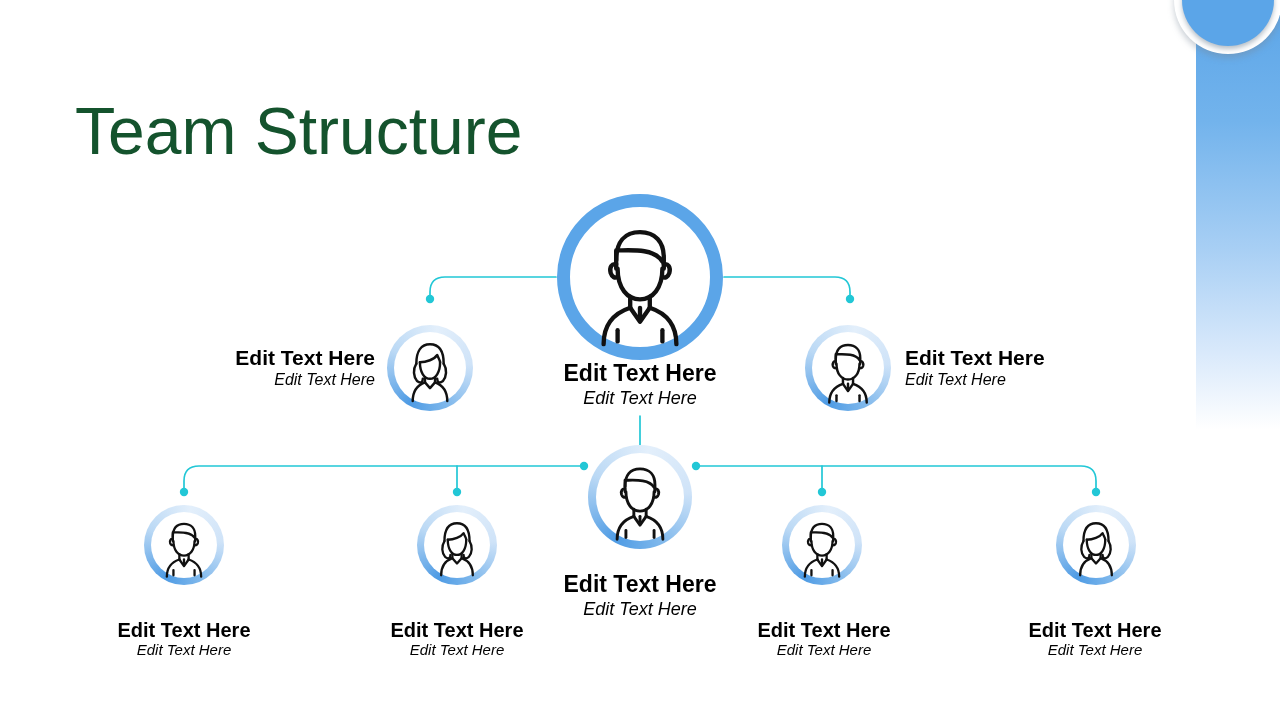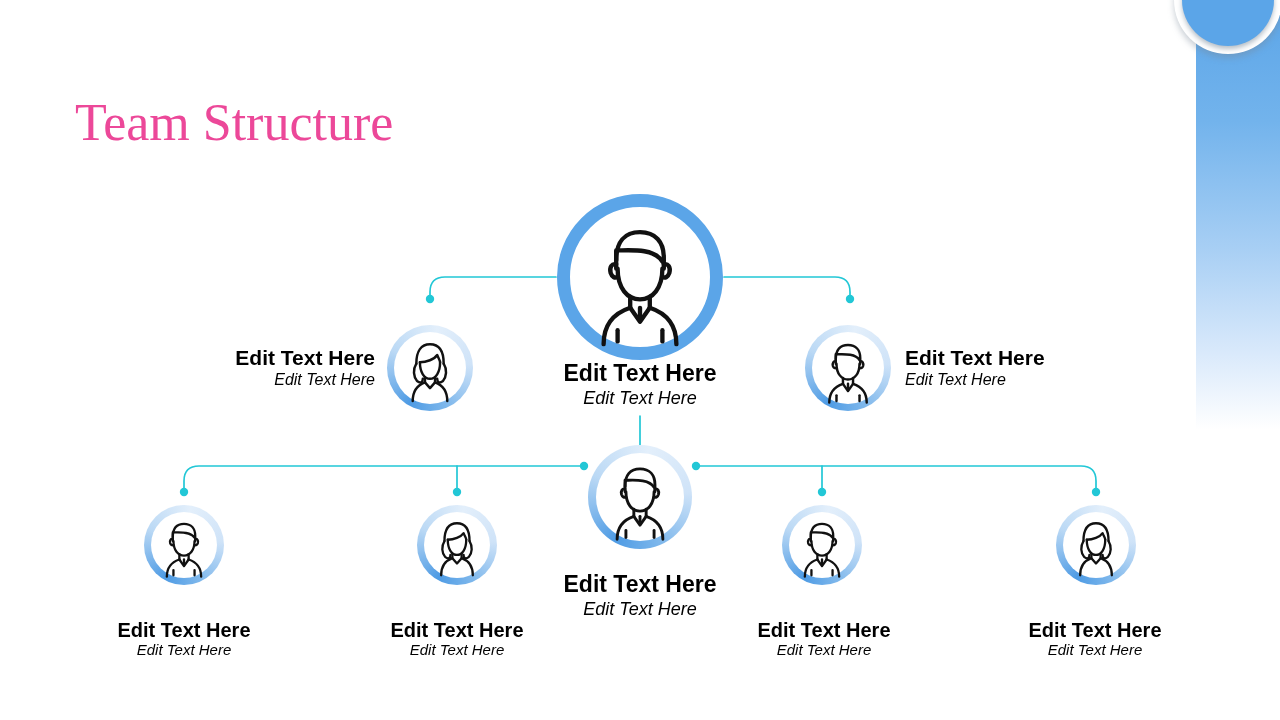--- a/index.html
+++ b/index.html
@@ -54,26 +54,25 @@
     border-radius: 50%;
     background: #ffffff;
     box-shadow: 0 4px 6px rgba(120,135,150,0.40);
   }
 
   
   .title {
     position: absolute;
     left: 75px;
     top: 93px;
-    font-size: 52px;
+    font-size: 66px;
     font-weight: 400;
-    color: #ec4899;
+    color: #14532d;
     letter-spacing: 0px;
     white-space: nowrap;
-    font-family: Liberation Serif, serif;
   }
 
   
   .conn-svg {
     position: absolute;
     left: 0;
     top: 0;
     width: 1280px;
     height: 720px;
     pointer-events: none;

